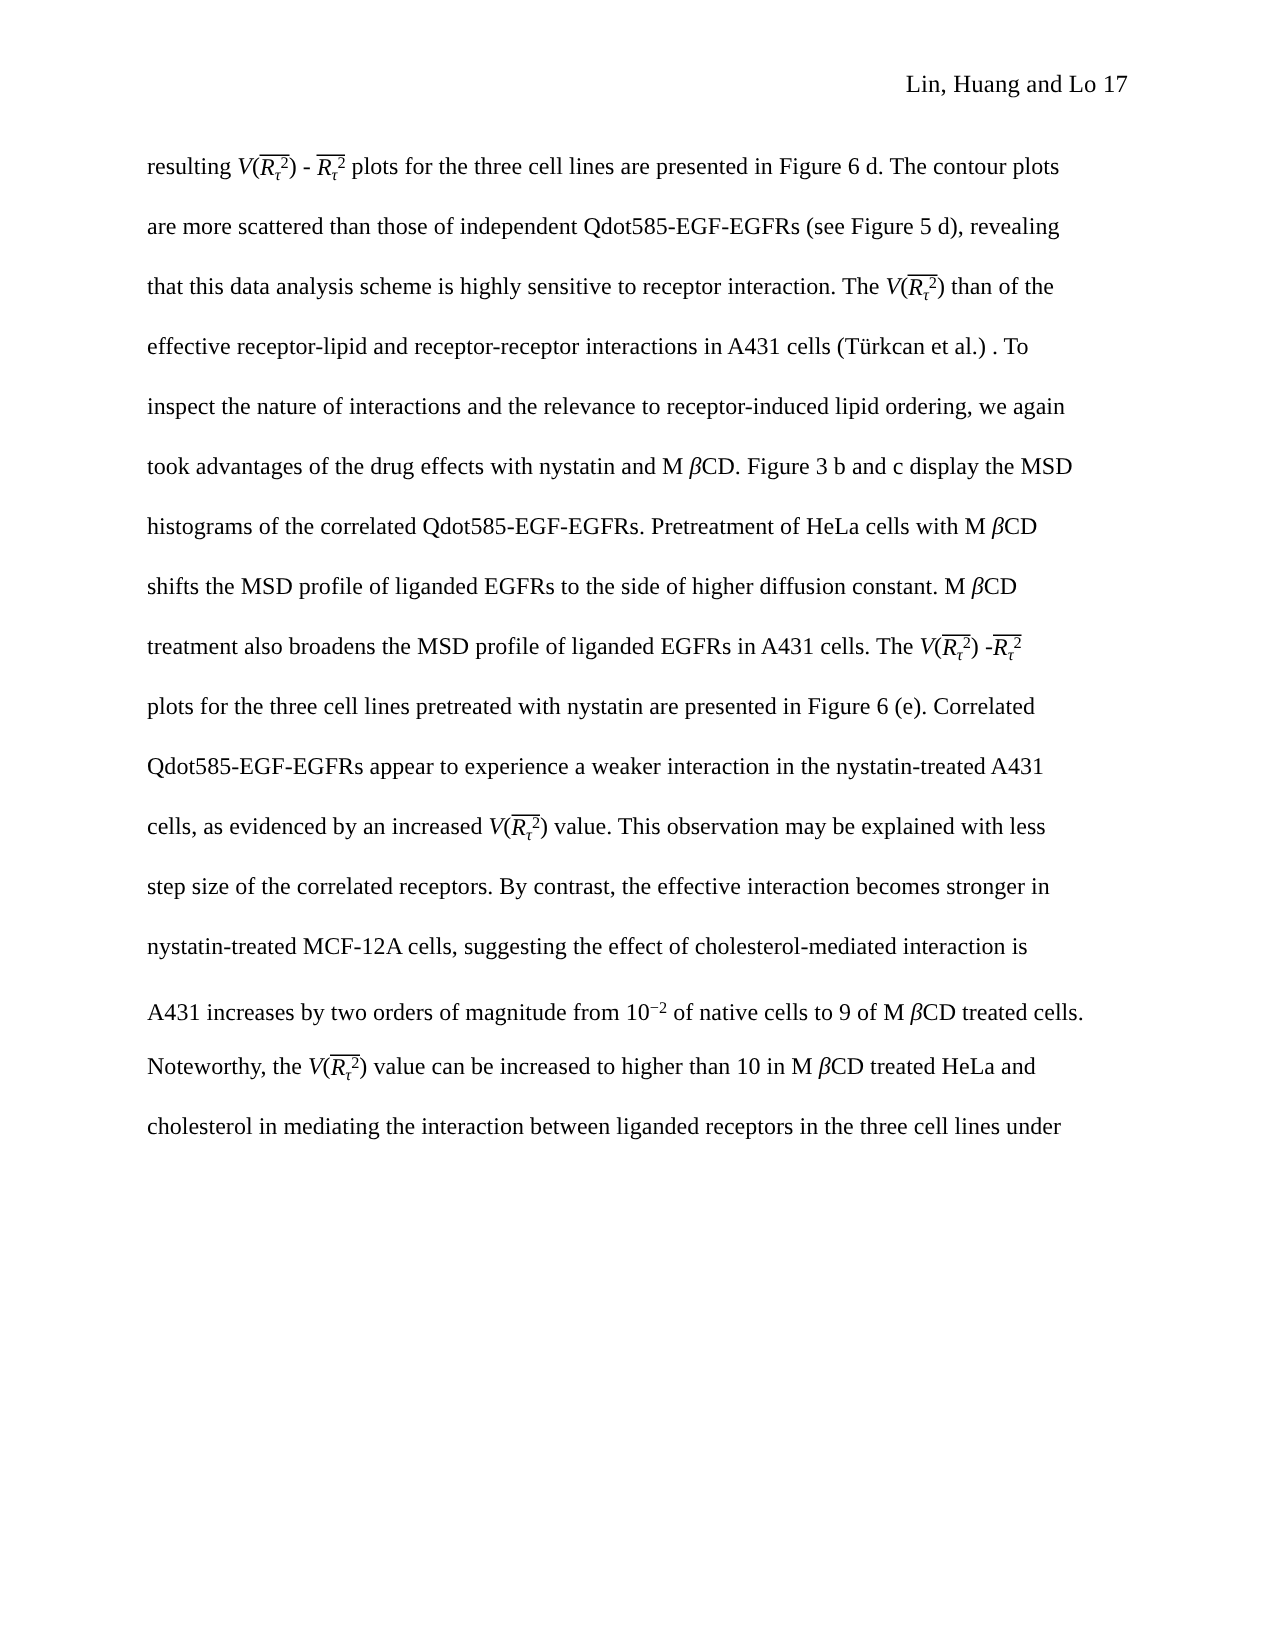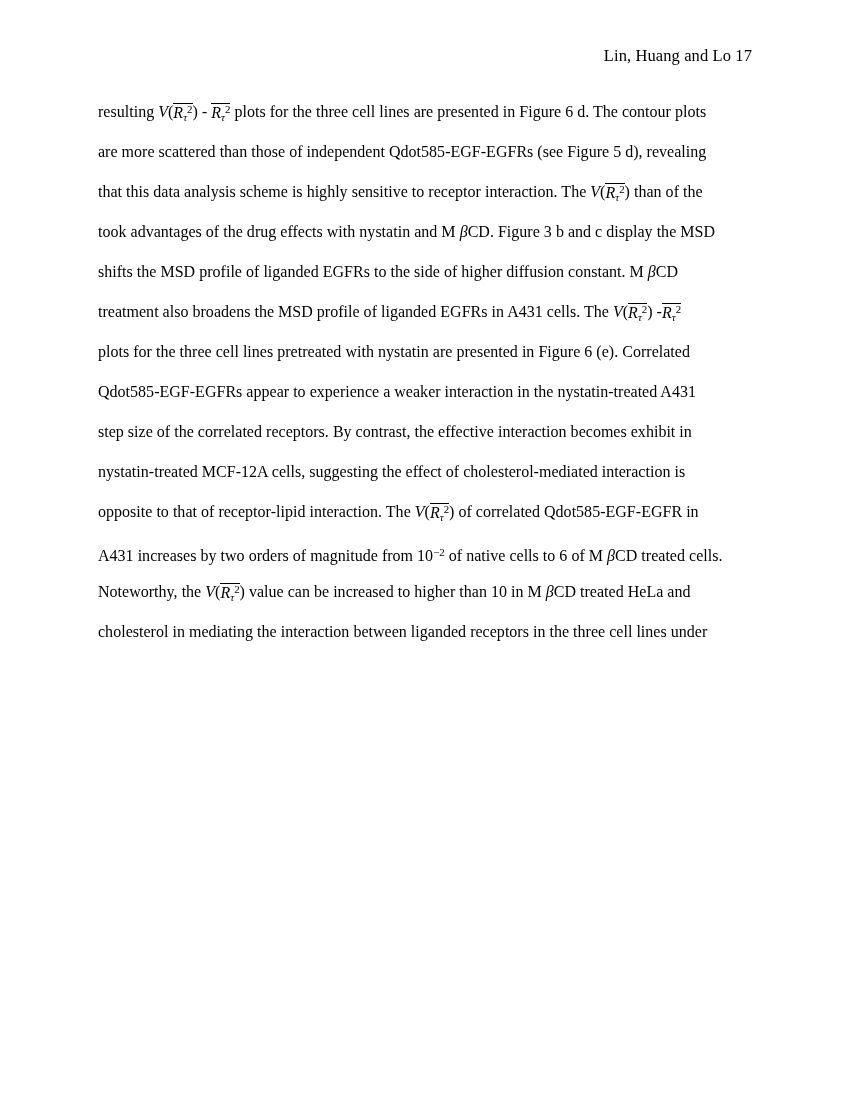--- a/index.html
+++ b/index.html
@@ -116,42 +116,45 @@
   <div class="body-block">
     <p class="para">
 
       <span class="tline"><span>resulting </span><span class="math"><span class="mvar">V</span><span class="paren">(</span><span class="obar"><span class="mvar">R</span><span class="sub">τ</span><span class="sup">2</span></span><span class="paren">)</span></span><span> - </span><span class="math"><span class="obar"><span class="mvar">R</span><span class="sub">τ</span><span class="sup">2</span></span></span><span> plots for the three cell lines are presented in Figure 6 d. The contour plots</span></span>
 
       <span class="tline">are more scattered than those of independent Qdot585-EGF-EGFRs (see Figure 5 d), revealing</span>
 
       <span class="tline"><span>that this data analysis scheme is highly sensitive to receptor interaction. The </span><span class="math"><span class="mvar">V</span><span class="paren">(</span><span class="obar"><span class="mvar">R</span><span class="sub">τ</span><span class="sup">2</span></span><span class="paren">)</span></span><span> than of the</span></span>
 
 
+      <span class="tline">effective receptor-lipid and receptor-receptor interactions in A431 cells (Türkcan et al.) . To</span>
 
+      <span class="tline">inspect the nature of interactions and the relevance to receptor-induced lipid ordering, we again</span>
 
       <span class="tline"><span>took advantages of the drug effects with nystatin and M </span><span class="beta">β</span><span>CD. Figure 3 b and c display the MSD</span></span>
 
+      <span class="tline"><span>histograms of the correlated Qdot585-EGF-EGFRs. Pretreatment of HeLa cells with M </span><span class="beta">β</span><span>CD</span></span>
 
       <span class="tline"><span>shifts the MSD profile of liganded EGFRs to the side of higher diffusion constant. M </span><span class="beta">β</span><span>CD</span></span>
 
       <span class="tline"><span>treatment also broadens the MSD profile of liganded EGFRs in A431 cells. The </span><span class="math"><span class="mvar">V</span><span class="paren">(</span><span class="obar"><span class="mvar">R</span><span class="sub">τ</span><span class="sup">2</span></span><span class="paren">)</span></span><span> -</span><span class="math"><span class="obar"><span class="mvar">R</span><span class="sub">τ</span><span class="sup">2</span></span></span></span>
 
       <span class="tline">plots for the three cell lines pretreated with nystatin are presented in Figure 6 (e). Correlated</span>
 
       <span class="tline">Qdot585-EGF-EGFRs appear to experience a weaker interaction in the nystatin-treated A431</span>
 
+      <span class="tline"><span>cells, as evidenced by an increased </span><span class="math"><span class="mvar">V</span><span class="paren">(</span><span class="obar"><span class="mvar">R</span><span class="sub">τ</span><span class="sup">2</span></span><span class="paren">)</span></span><span> value. This observation may be explained with less</span></span>
 
 
-      <span class="tline">step size of the correlated receptors. By contrast, the effective interaction becomes exhibit in</span>
+      <span class="tline">step size of the correlated receptors. By contrast, the effective interaction becomes stronger in</span>
 
       <span class="tline">nystatin-treated MCF-12A cells, suggesting the effect of cholesterol-mediated interaction is</span>
 
-      <span class="tline"><span>opposite to that of receptor-lipid interaction. The </span><span class="math"><span class="mvar">V</span><span class="paren">(</span><span class="obar"><span class="mvar">R</span><span class="sub">τ</span><span class="sup">2</span></span><span class="paren">)</span></span><span> of correlated Qdot585-EGF-EGFR in</span></span>
 
-      <span class="tline"><span>A431 increases by two orders of magnitude from </span><span class="math mupright">10<span class="numsup">−2</span></span><span> of native cells to 6 of M </span><span class="beta">β</span><span>CD treated cells.</span></span>
+      <span class="tline"><span>A431 increases by two orders of magnitude from </span><span class="math mupright">10<span class="numsup">−2</span></span><span> of native cells to 9 of M </span><span class="beta">β</span><span>CD treated cells.</span></span>
 
       <span class="tline"><span>Noteworthy, the </span><span class="math"><span class="mvar">V</span><span class="paren">(</span><span class="obar"><span class="mvar">R</span><span class="sub">τ</span><span class="sup">2</span></span><span class="paren">)</span></span><span> value can be increased to higher than 10 in M </span><span class="beta">β</span><span>CD treated HeLa and</span></span>
 
 
 
       <span class="tline">cholesterol in mediating the interaction between liganded receptors in the three cell lines under</span>
 
     </p>
   </div>
 

